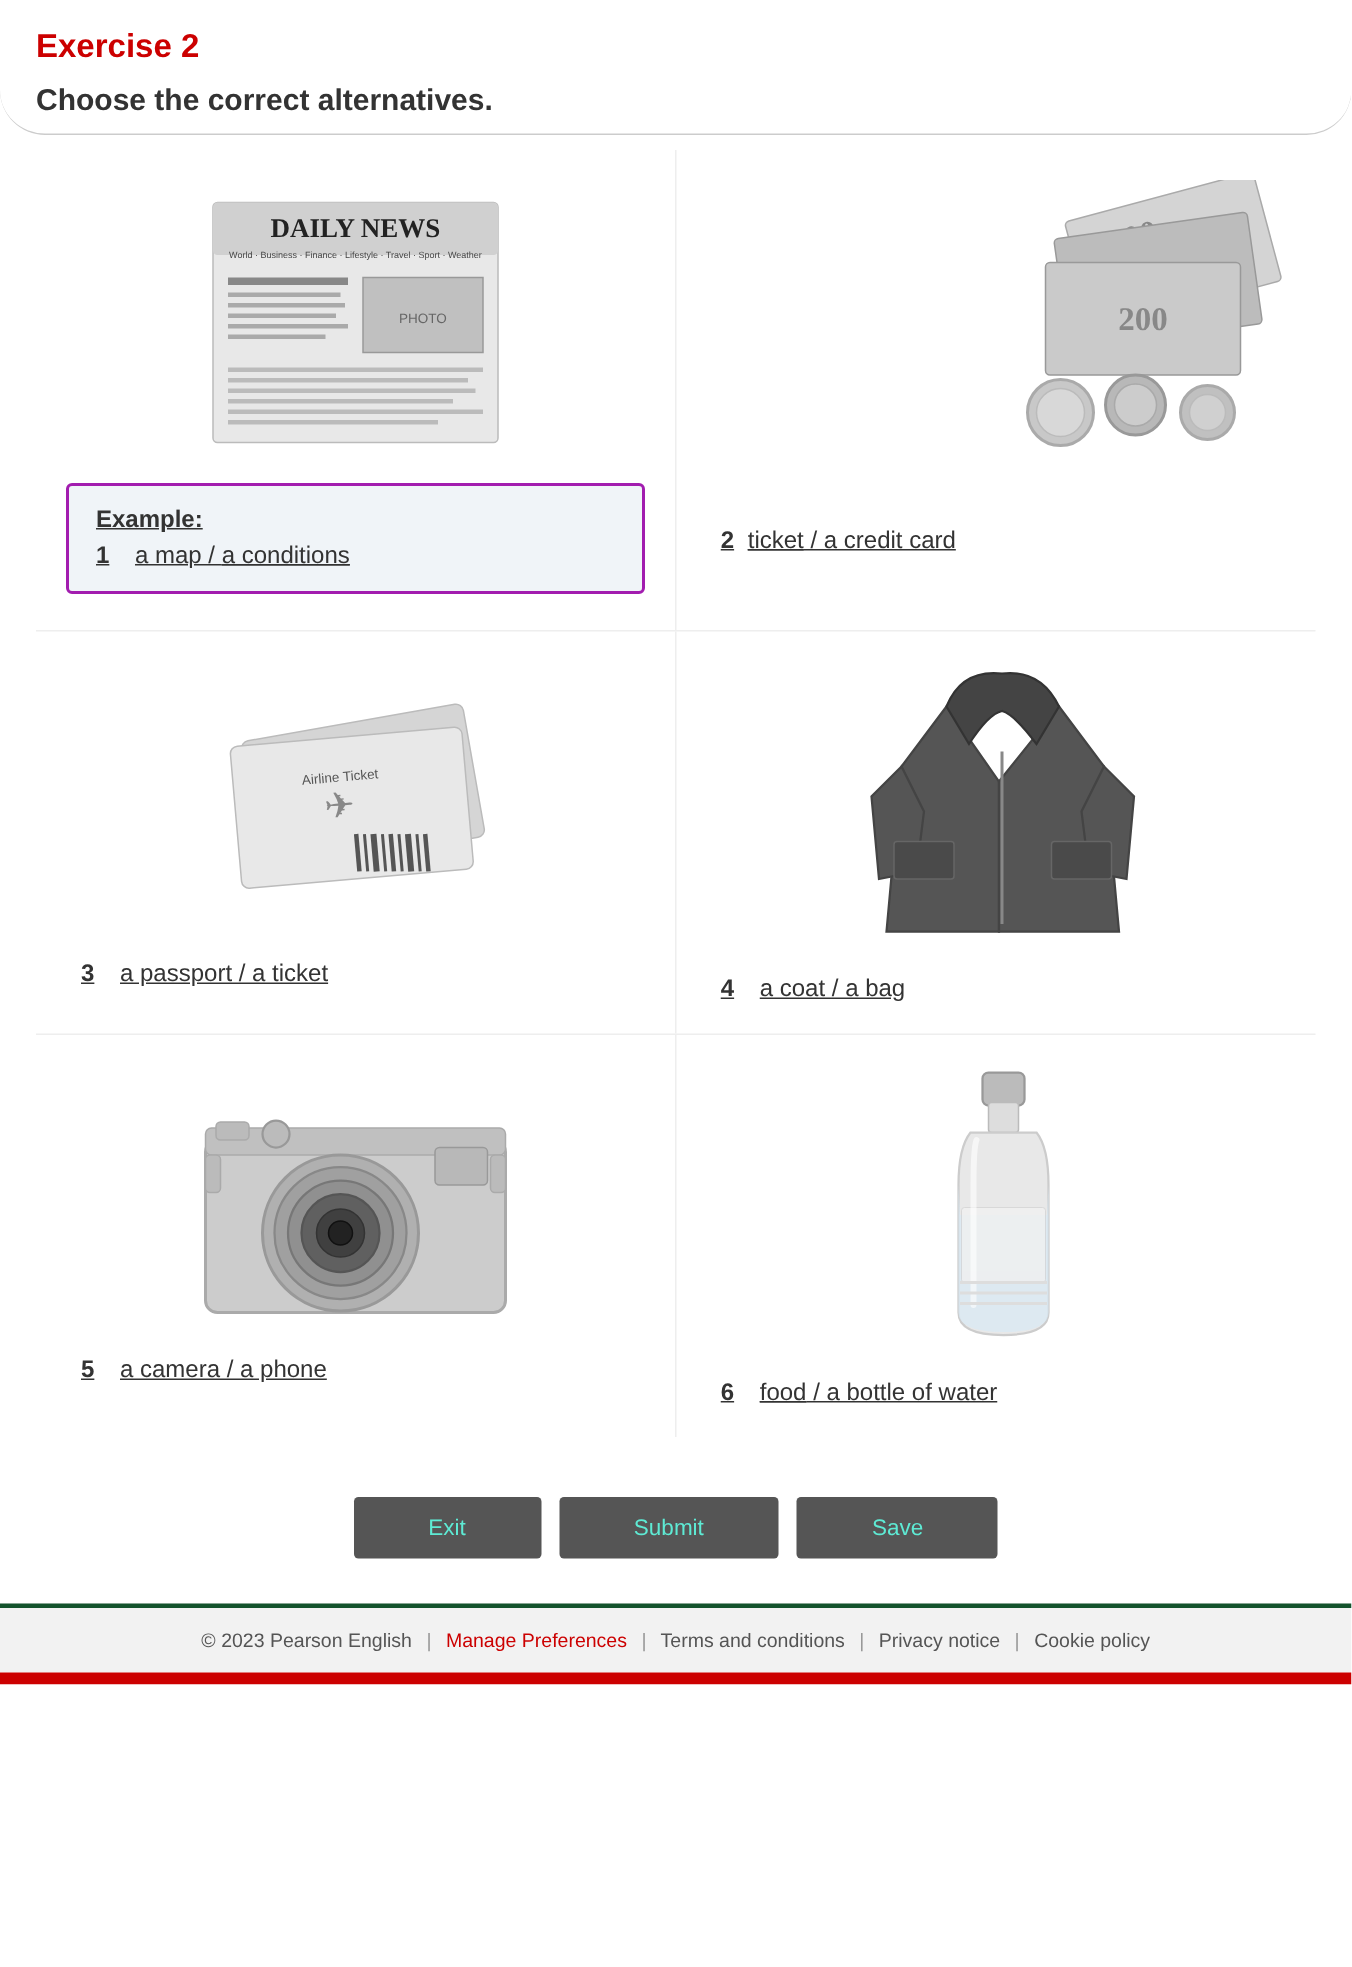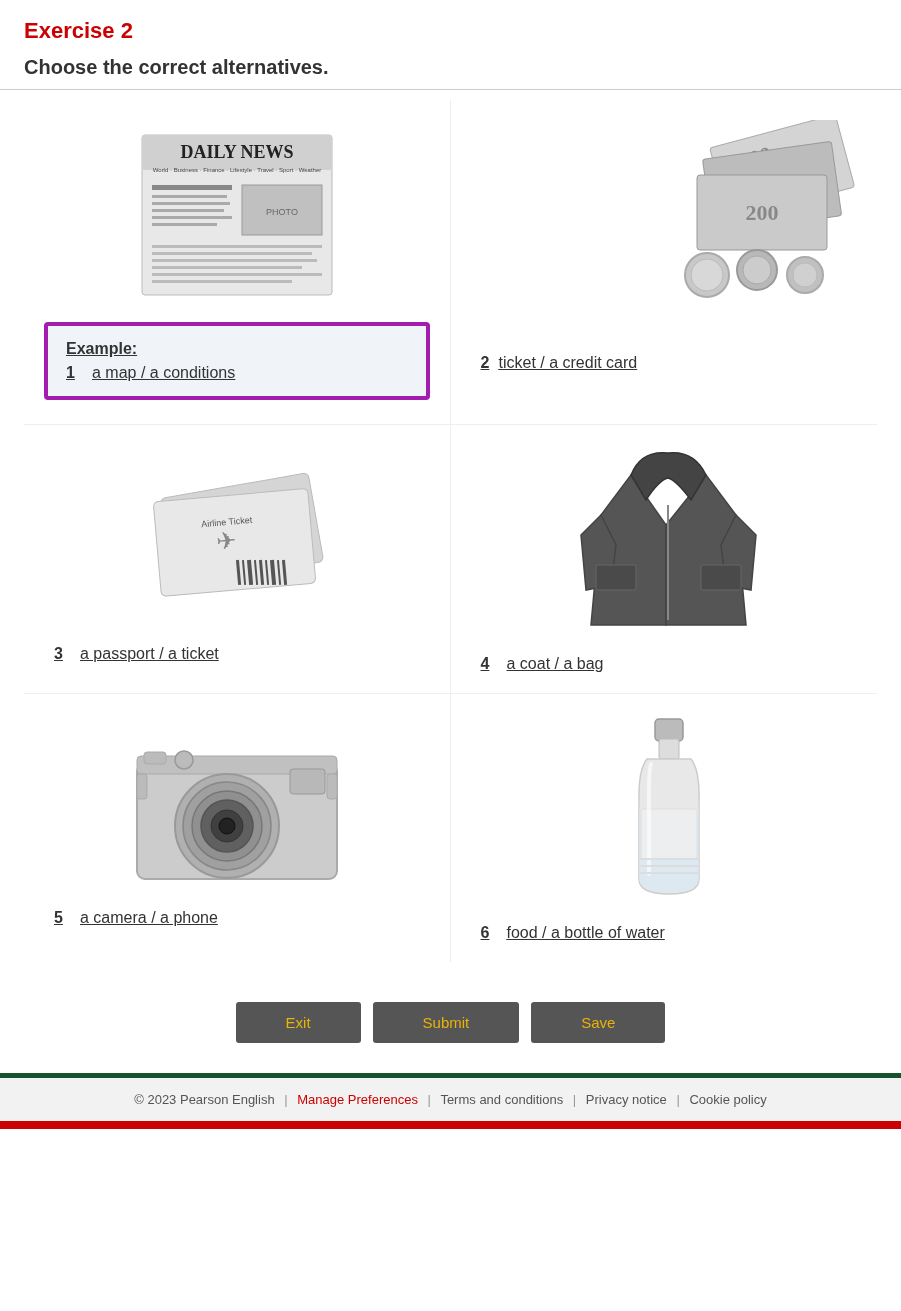--- a/index.html
+++ b/index.html
@@ -7,20 +7,21 @@
       font-family: Arial, sans-serif;
       font-size: 16px;
       background: #fff;
       color: #333;
       width: 901px;
     }
 
     .page-header {
       padding: 18px 18px 10px 24px;
       border-bottom: 1px solid #ccc;
+      border-radius: 30px;
     }
 
     .exercise-title {
       color: #cc0000;
       font-size: 22px;
       font-weight: bold;
       margin-bottom: 12px;
     }
 
     .instructions {
@@ -35,21 +36,21 @@
     }
 
     .item-number {
       font-weight: bold;
       font-size: 16px;
       min-width: 18px;
     }
 
     .example-box {
       background: #f0f4f8;
-      border: 4px solid #a21caf;
+      border: 2px solid #a21caf;
       border-radius: 4px;
       padding: 14px 18px;
       margin-bottom: 4px;
     }
 
     .example-label {
       font-weight: bold;
       font-size: 16px;
       margin-bottom: 6px;
     }
@@ -102,27 +103,27 @@
       gap: 12px;
       padding: 30px 24px;
     }
 
     .btn {
       padding: 12px 50px;
       font-size: 15px;
       border: none;
       cursor: pointer;
       border-radius: 3px;
-      color: #eab308;
+      color: #5eead4;
       background: #555;
     }
 
     .site-footer {
       background: #f2f2f2;
-      border-top: 5px solid #14532d;
+      border-top: 3px solid #14532d;
       padding: 14px 24px;
       font-size: 13px;
       color: #555;
       text-align: center;
     }
 
     .site-footer a {
       color: #555;
       text-decoration: none;
     }

